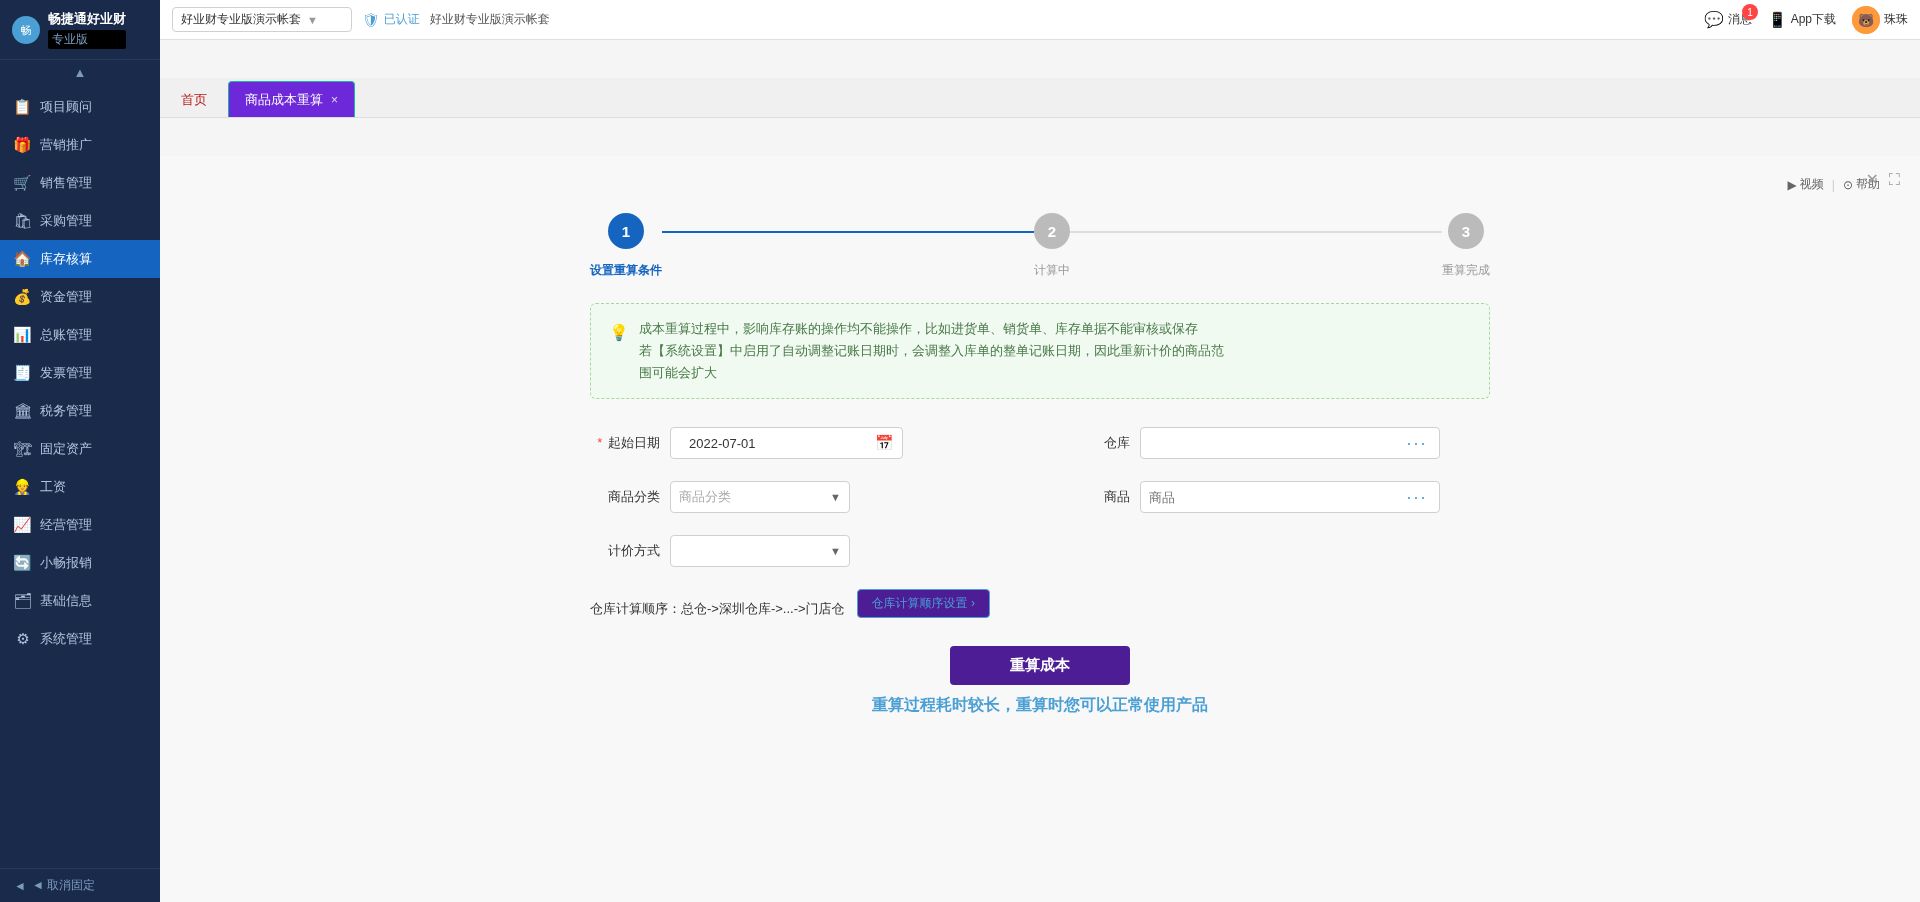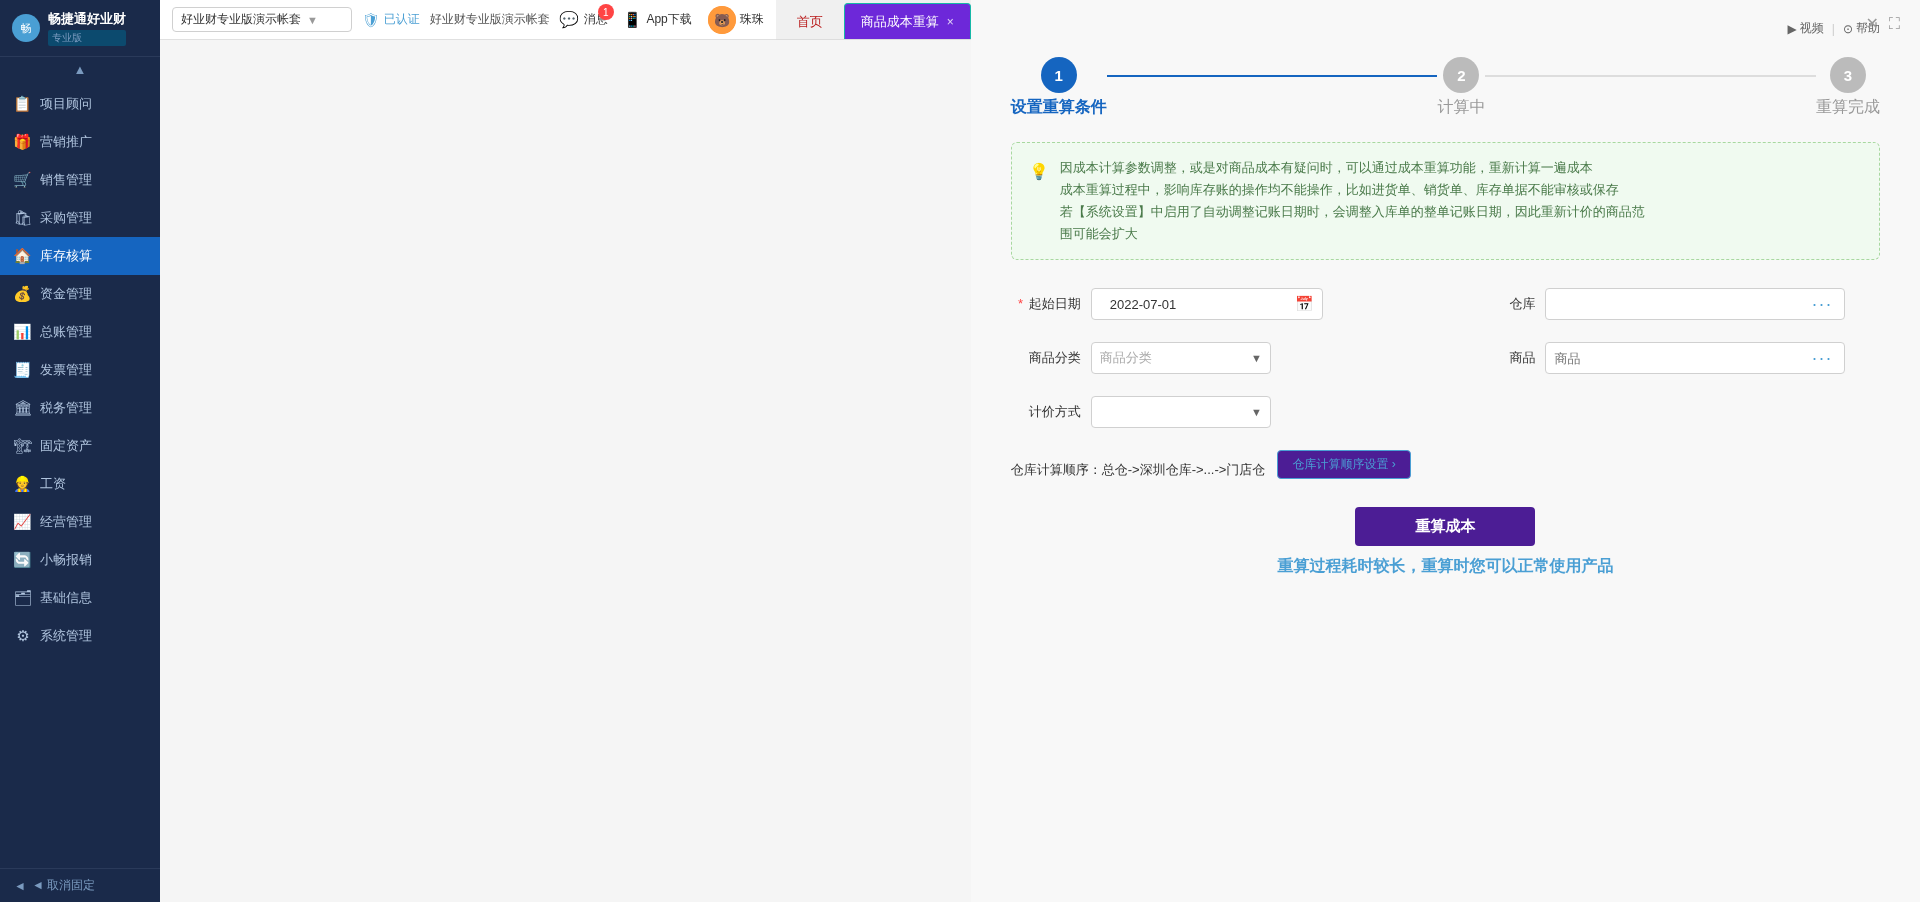--- a/index.html
+++ b/index.html
@@ -31,21 +31,21 @@
       display: flex;
       align-items: center;
       justify-content: center;
       margin-right: 8px;
       font-size: 12px;
       color: white;
       flex-shrink: 0;
     }
     .sidebar-title-block { display: flex; flex-direction: column; }
     .sidebar-title { font-size: 13px; color: #ffffff; font-weight: bold; }
-    .sidebar-subtitle { font-size: 10px; color: #7a9abf; background: #0c4a6e; padding: 1px 4px; border-radius: 2px; margin-top: 2px; }
+    .sidebar-subtitle { font-size: 12px; color: #7a9abf; background: #000000; padding: 1px 4px; border-radius: 2px; margin-top: 2px; }
     .sidebar-nav { flex: 1; overflow-y: auto; padding: 4px 0; }
     .sidebar-nav::-webkit-scrollbar { width: 4px; }
     .sidebar-nav::-webkit-scrollbar-thumb { background: #3a5a7a; border-radius: 2px; }
     .sidebar-item {
       display: flex;
       align-items: center;
       padding: 10px 14px;
       cursor: pointer;
       color: #b0c4de;
       font-size: 13px;
@@ -68,21 +68,21 @@
       color: #7a9abf;
       font-size: 12px;
       cursor: pointer;
       display: flex;
       align-items: center;
       border-top: 1px solid #2a3a5a;
     }
     .sidebar-footer-icon { margin-right: 6px; }
 
     
-    .main { flex: 1; display: flex; overflow: hidden; }
+    .main { flex: 1; display: flex; flex-direction: column; overflow: hidden; gap: 38px; }
 
     
     .topbar {
       height: 40px;
       background: #ffffff;
       border-bottom: 1px solid #e0e0e0;
       display: flex;
       align-items: center;
       padding: 0 12px;
       gap: 10px;
@@ -235,22 +235,22 @@
       align-items: center;
       justify-content: center;
       font-size: 15px;
       font-weight: bold;
       color: #fff;
       background: #bbb;
       z-index: 1;
     }
     .step-circle.active { background: #1565c0; }
     .step-label {
-      margin-top: 4px;
-      font-size: 16px;
+      margin-top: 13px;
+      font-size: 12px;
       color: #999;
       white-space: nowrap;
     }
     .step-label.active { color: #1565c0; font-weight: bold; }
     .step-line {
       flex: 1;
       height: 2px;
       background: #ddd;
       margin-top: 18px;
       min-width: 180px;
@@ -622,21 +622,20 @@
         <div class="step-circle">
           <span>3</span>
         </div>
         <div class="step-label">重算完成</div>
       </div>
     </div>
 
     <div class="info-box">
       <span class="info-icon">💡</span>
       <div>
-        <div>因成本计算参数调整，或是对商品成本有疑问时，可以通过成本重算功能，重新计算一遍成本</div>
         <div>成本重算过程中，影响库存账的操作均不能操作，比如进货单、销货单、库存单据不能审核或保存</div>
         <div>若【系统设置】中启用了自动调整记账日期时，会调整入库单的整单记账日期，因此重新计价的商品范</div>
         <div>围可能会扩大</div>
       </div>
     </div>
 
     <div class="form-area">
 
       <div class="form-row">
         <div class="form-group">

